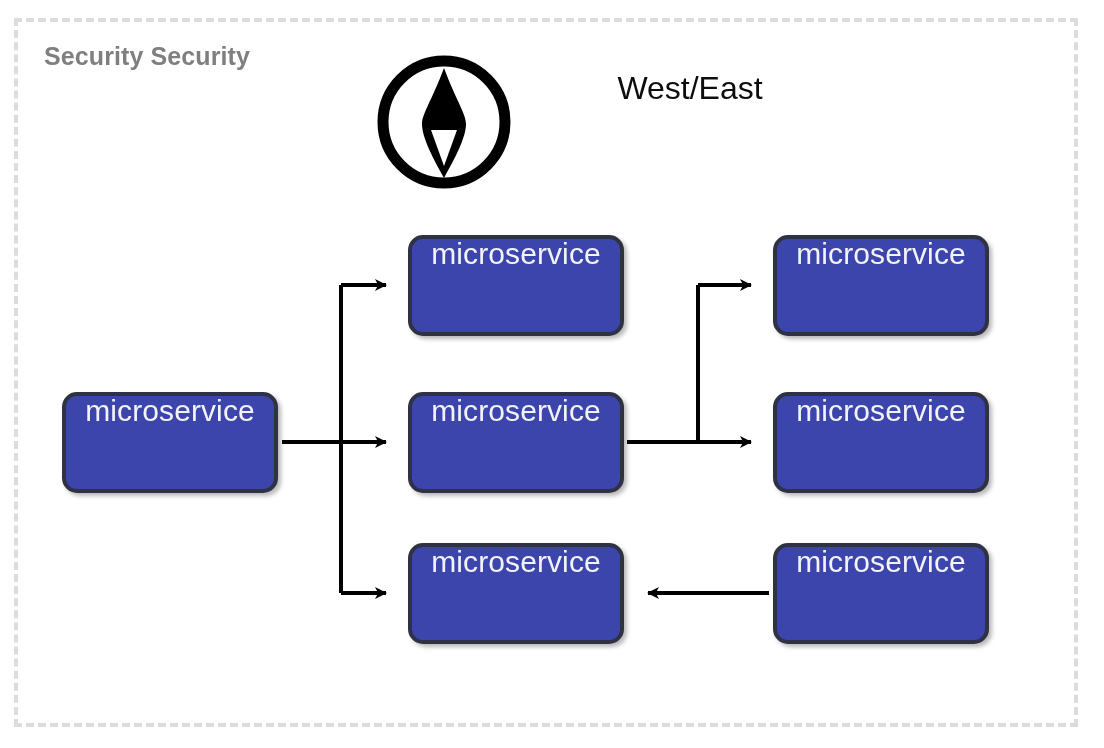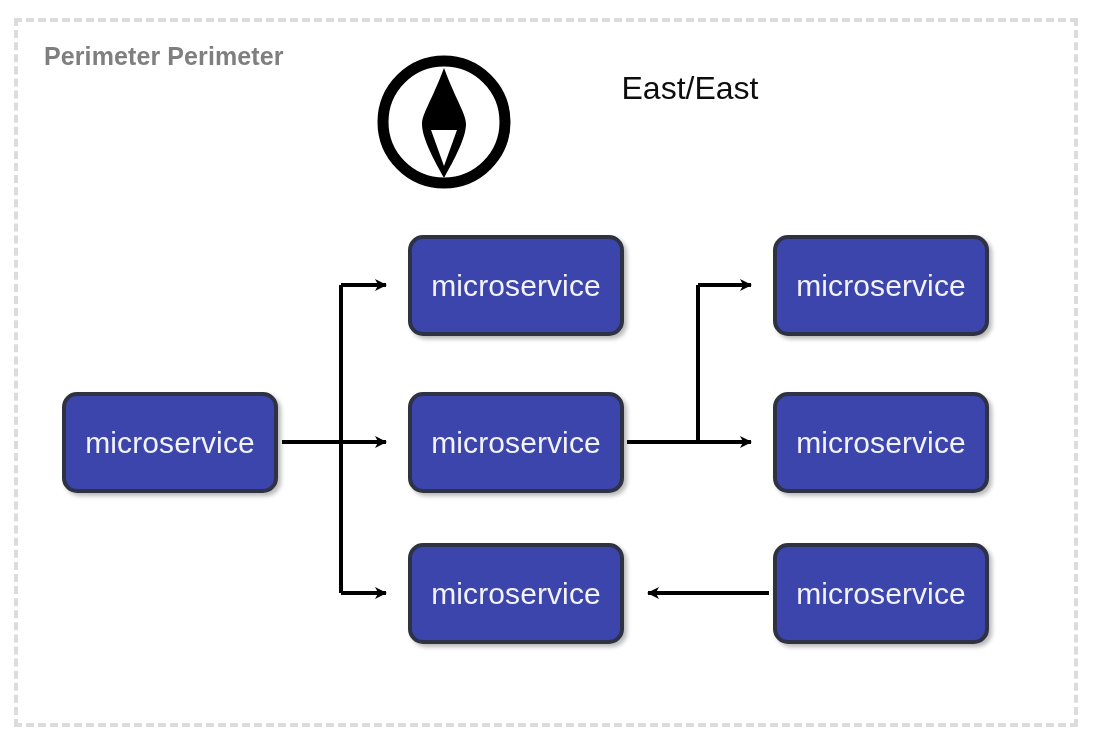--- a/index.html
+++ b/index.html
@@ -65,21 +65,21 @@
   .node {
     position: absolute;
     width: 216px;
     height: 101px;
     background: #3b45ac;
     border: 4px solid #2f3243;
     border-radius: 15px;
     box-sizing: border-box;
     box-shadow: 3px 3px 4px rgba(0,0,0,0.28);
     display: flex;
-    align-items: center;
+    align-items: flex-start;
     justify-content: center;
   }
   .node-label {
     font-size: 30px;
     color: #f2f2f7;
     line-height: 1;
     white-space: nowrap;
     letter-spacing: 0.1px;
   }
   
@@ -91,32 +91,32 @@
     height: 748px;
     pointer-events: none;
   }
 </style>
 </head>
 <body>
 
 <div id="canvas">
 
   <div class="perimeter"></div>
-  <div class="perimeter-label">Perimeter Perimeter</div>
+  <div class="perimeter-label">Security Security</div>
 
   <div class="compass">
     <svg viewBox="0 0 140 140" width="140" height="140" aria-hidden="true">
       <circle cx="70" cy="70" r="61" fill="none" stroke="#000000" stroke-width="11"></circle>
       <path d="M70 16 C 82 48, 92 62, 92 72 C 92 86, 80 108, 70 126 C 60 108, 48 86, 48 72 C 48 62, 58 48, 70 16 Z" fill="#000000"></path>
       <path d="M70 78 L 83 78 L 70 114 L 57 78 Z" fill="#ffffff"></path>
     </svg>
   </div>
 
   <div class="heading">
-    <span class="line">East/East</span>
+    <span class="line">West/East</span>
   </div>
 
   <svg class="edges" viewBox="0 0 1104 748">
     <defs>
       <marker id="arrow-right" viewBox="0 0 12 12" refX="11" refY="6" markerWidth="12" markerHeight="12" orient="auto-start-reverse" markerUnits="userSpaceOnUse">
         <path d="M0 0 L12 6 L0 12 L3.2 6 Z" fill="#000000"></path>
       </marker>
       <marker id="arrow-left" viewBox="0 0 12 12" refX="11" refY="6" markerWidth="12" markerHeight="12" orient="auto-start-reverse" markerUnits="userSpaceOnUse">
         <path d="M0 0 L12 6 L0 12 L3.2 6 Z" fill="#000000"></path>
       </marker>

